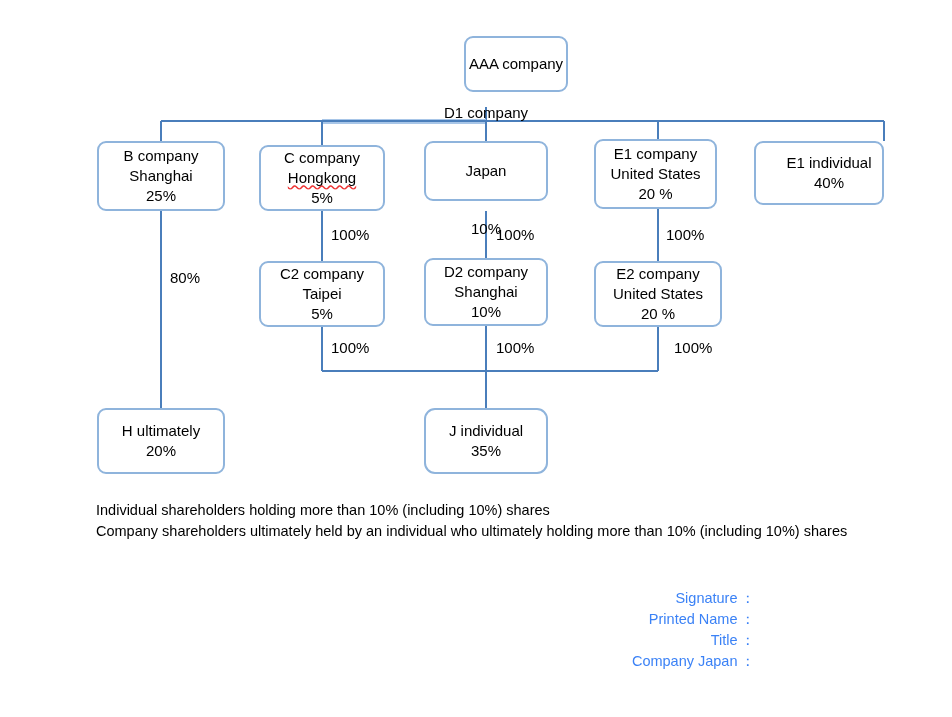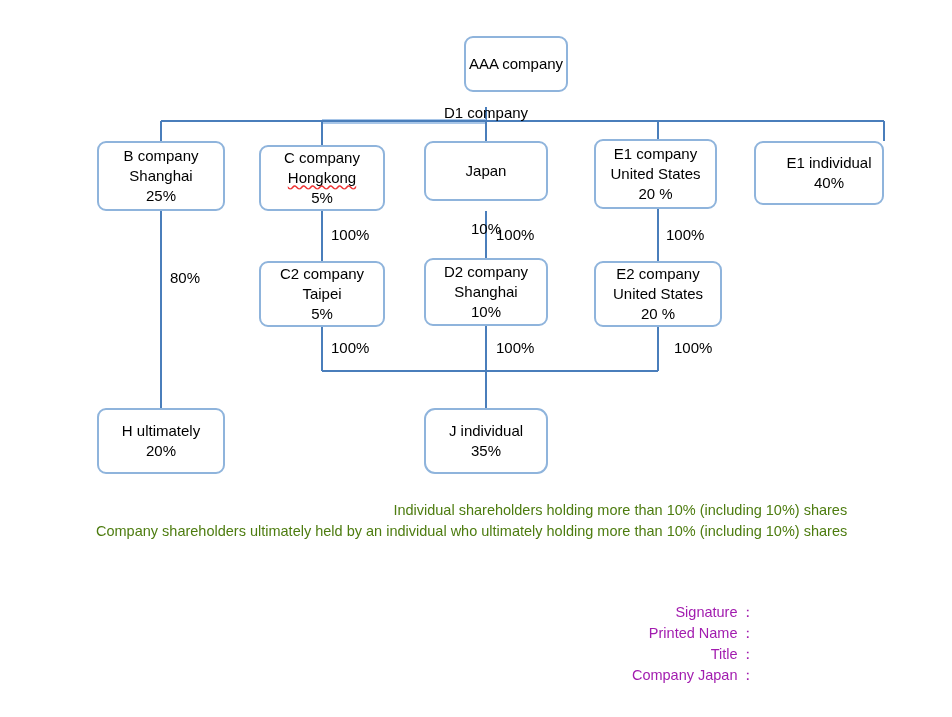--- a/index.html
+++ b/index.html
@@ -65,34 +65,33 @@
     line-height: 1;
   }
 
   
   #footnotes {
     position: absolute;
     left: 96px;
     top: 500px;
     font-size: 14.5px;
     line-height: 1.45;
-    color: #4d7c0f;
-    white-space: nowrap;
-    text-align: right;
+    color: #000000;
+    white-space: nowrap;
   }
 
   
   #signature-block {
     position: absolute;
     left: 560px;
-    top: 602px;
+    top: 588px;
     width: 195px;
     font-size: 14.5px;
     line-height: 1.45;
-    color: #a21caf;
+    color: #3b82f6;
   }
   .sig-row {
     display: flex;
     justify-content: flex-end;
     align-items: baseline;
     white-space: nowrap;
   }
   .sig-label { text-align: right; }
   .sig-colon { padding-left: 3px; }
   .sig-value { min-width: 0; }

